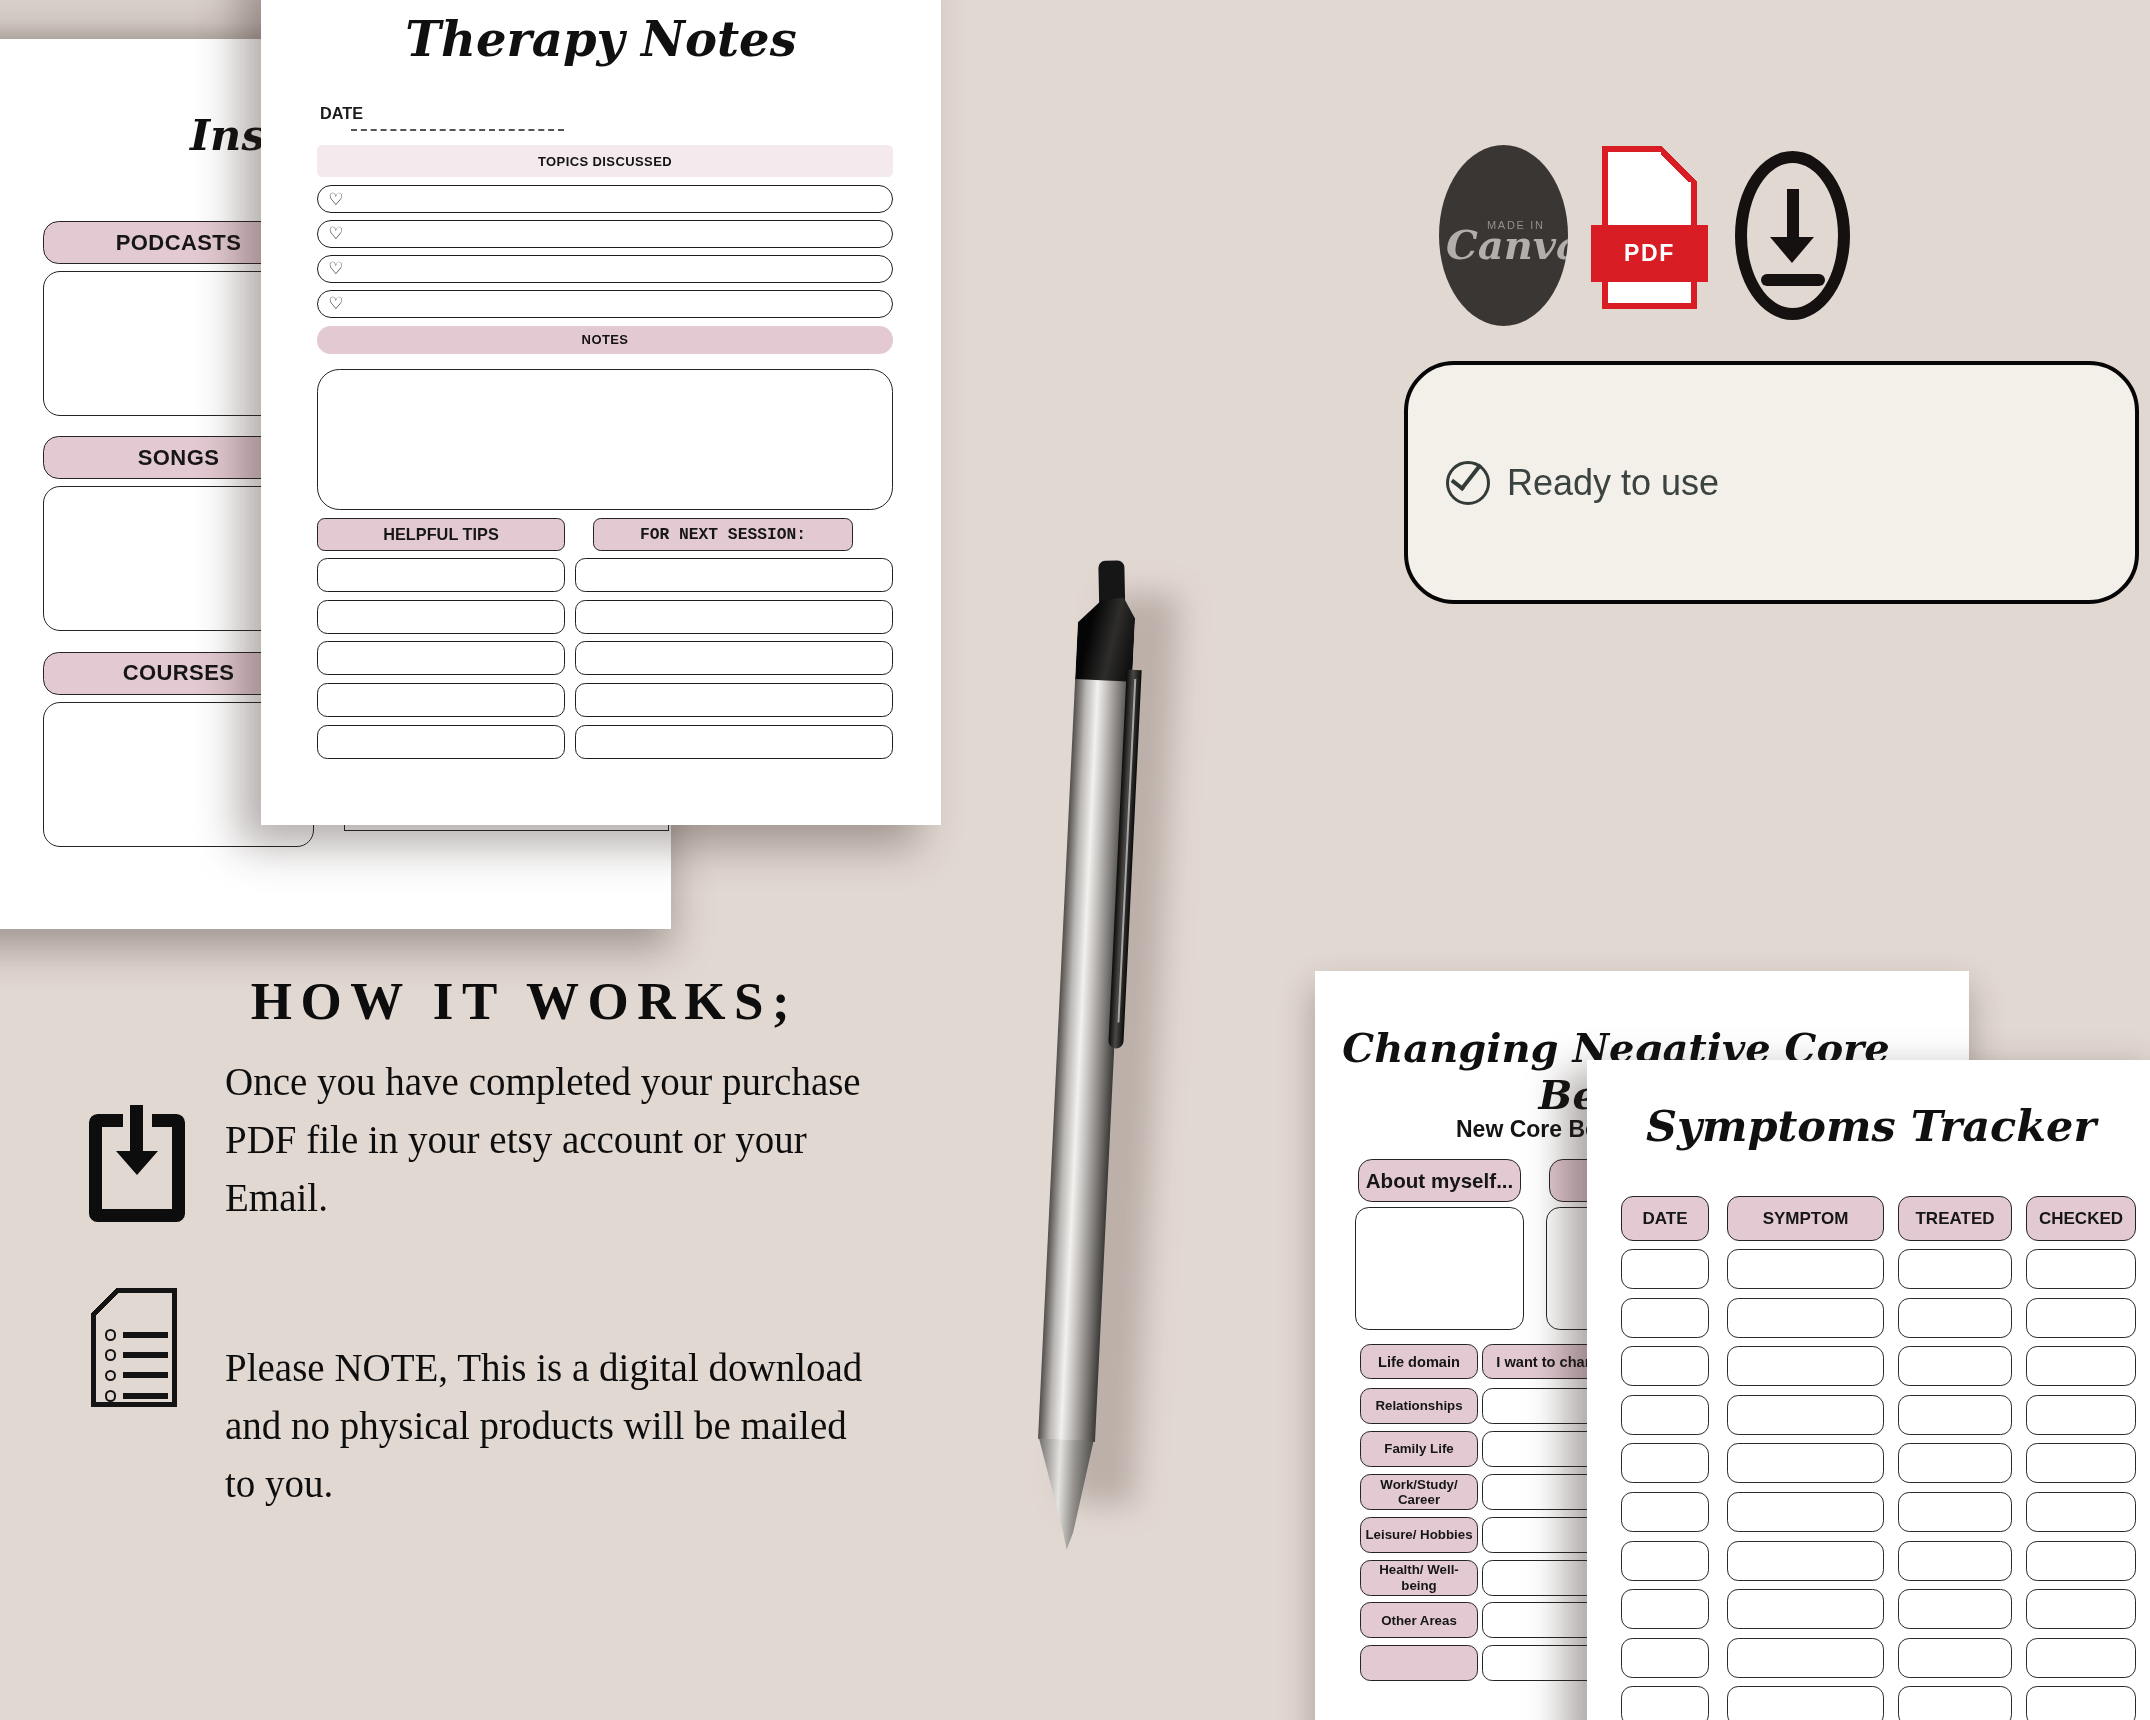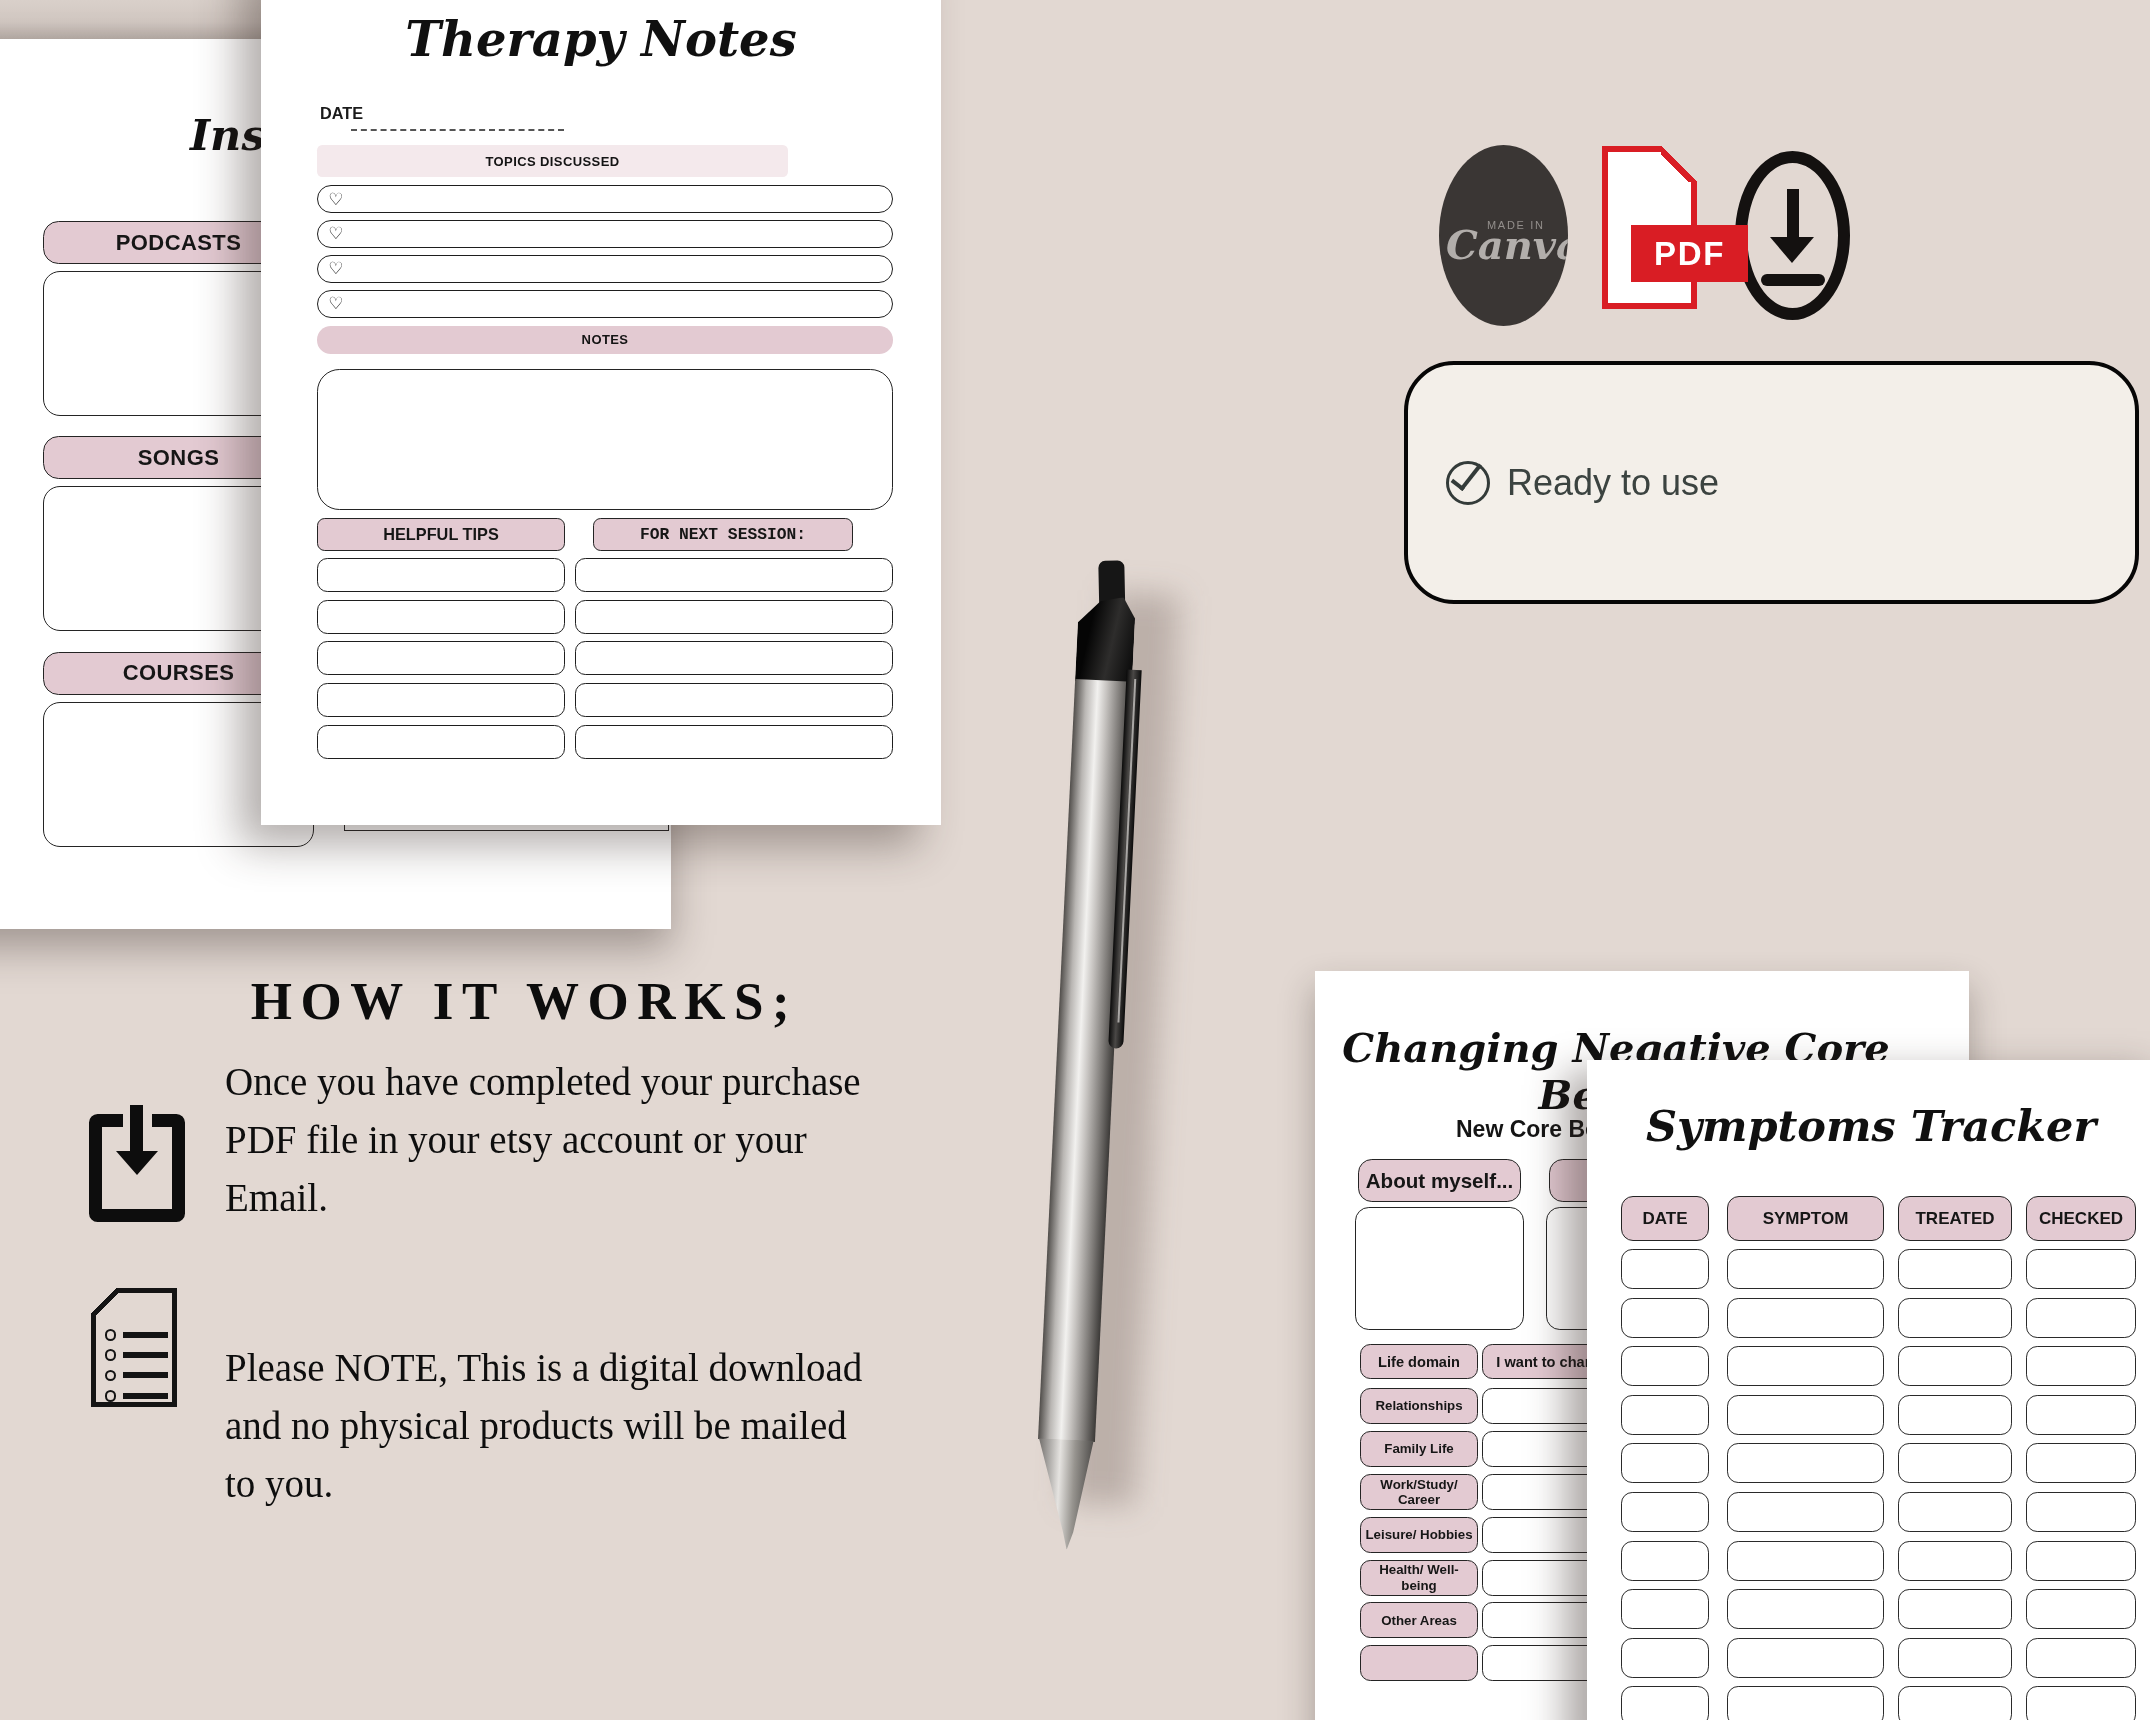--- a/index.html
+++ b/index.html
@@ -23,21 +23,21 @@
   .insp-sec{margin-bottom:20.6px;}
   .insp-pill{width:271px;height:43px;border-radius:15.5px;font-size:22px;letter-spacing:0.4px;}
   .insp-box{width:271px;height:145px;border-radius:17px;margin-top:6.9px;border-width:1.7px;}
   #insp .rightbox{position:absolute;left:404px;top:646px;width:325px;height:146px;}
   
   #therapy{left:261px;top:-53px;width:680px;height:878px;z-index:2;
            box-shadow:-22.4px 20.6px 41px rgba(50,38,32,.38);}
   #therapy .title{position:absolute;left:0;right:0;top:64px;text-align:center;font-size:48px;}
   .datelbl{position:absolute;left:59px;top:157px;font-size:16.3px;font-weight:bold;color:#1a1a1a;}
   .dateline{position:absolute;left:90px;top:182px;width:213px;border-top:2.6px dashed #555;}
-  .topicsband{position:absolute;left:56px;top:198px;width:471px;height:32px;background:#f4e9ec;
+  .topicsband{position:absolute;left:56px;top:198px;width:576px;height:32px;background:#f4e9ec;
               border-radius:5.2px;display:flex;align-items:center;justify-content:center;
               font-size:13px;font-weight:bold;color:#141414;letter-spacing:0.4px;}
   .topicrows{position:absolute;left:56px;top:238px;width:576px;}
   .topicrow{height:28px;margin-bottom:6.9px;border:1.7px solid #1e1e1e;border-radius:14.6px;
             display:flex;align-items:center;padding-left:10.3px;box-sizing:border-box;background:#fff;}
   .heart{font-size:17px;color:#1a1a1a;line-height:1;}
   .notespill{position:absolute;left:56px;top:379px;width:576px;height:27.5px;background:#e3cad2;
              border-radius:13.8px;display:flex;align-items:center;justify-content:center;
              font-size:13px;font-weight:bold;color:#141414;letter-spacing:0.4px;}
   .notesbox{position:absolute;left:56px;top:422px;width:576px;height:141px;border:1.7px solid #242424;
@@ -54,21 +54,21 @@
   #canva{left:1439px;top:145px;width:129px;height:181px;border-radius:50%;
          background:#3a3634;overflow:hidden;z-index:1;}
   #canva .madein{position:absolute;top:74px;left:48px;font-size:11px;letter-spacing:1.7px;color:#938f8c;}
   #canva .cv{position:absolute;top:76px;left:6.9px;font-size:40px;color:#b2aeab;}
   #pdfpage{left:1602px;top:146px;width:95px;height:163px;background:#fff;
            border:6px solid #d91d24;box-sizing:border-box;z-index:1;}
   #pdfpage .fold{position:absolute;top:-6px;right:-6px;width:36px;height:36px;
       background:linear-gradient(to bottom left,#e2d8d2 49%,#d91d24 49%,#d91d24 62%,#ffffff 62%);}
   #pdfband{left:1591px;top:225px;width:117px;height:57px;background:#d91d24;z-index:2;
            display:flex;align-items:center;justify-content:center;color:#fff;font-weight:bold;
-           font-size:33px;letter-spacing:1.7px;margin-left:40px;}
+           font-size:23px;letter-spacing:1.7px;}
   #dlcircle{left:1735px;top:151px;width:115px;height:169px;border:12px solid #141110;
             border-radius:50%;box-sizing:border-box;z-index:1;}
   #dlcircle .shaft{position:absolute;left:40px;top:26px;width:12px;height:52px;background:#141110;}
   #dlcircle .head{position:absolute;left:23px;top:74px;width:0;height:0;
                   border-left:22.4px solid transparent;border-right:22.4px solid transparent;
                   border-top:26px solid #141110;}
   #dlcircle .bar{position:absolute;left:13.8px;bottom:22.4px;width:64px;height:12px;
                  background:#141110;border-radius:6px;}
   
   #features{left:1404px;top:361px;width:735px;height:243px;background:#f3efe9;

